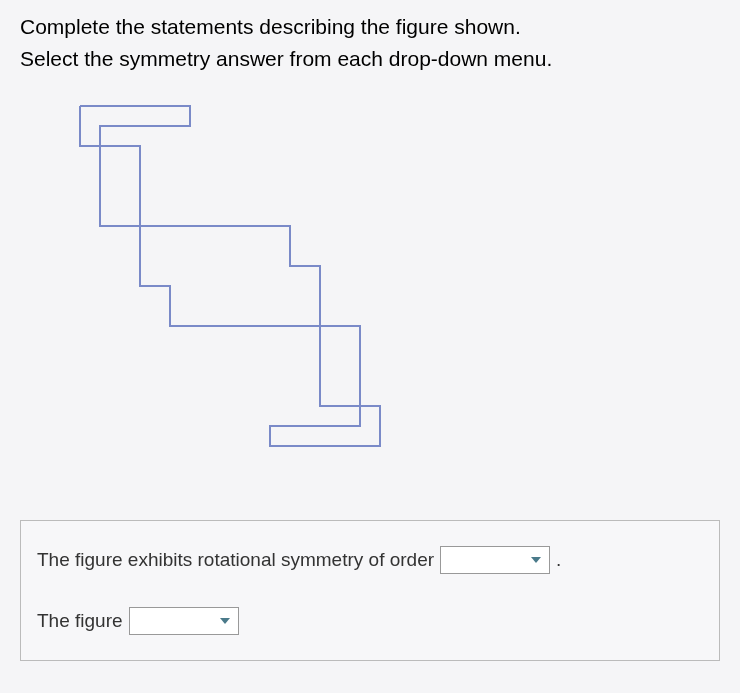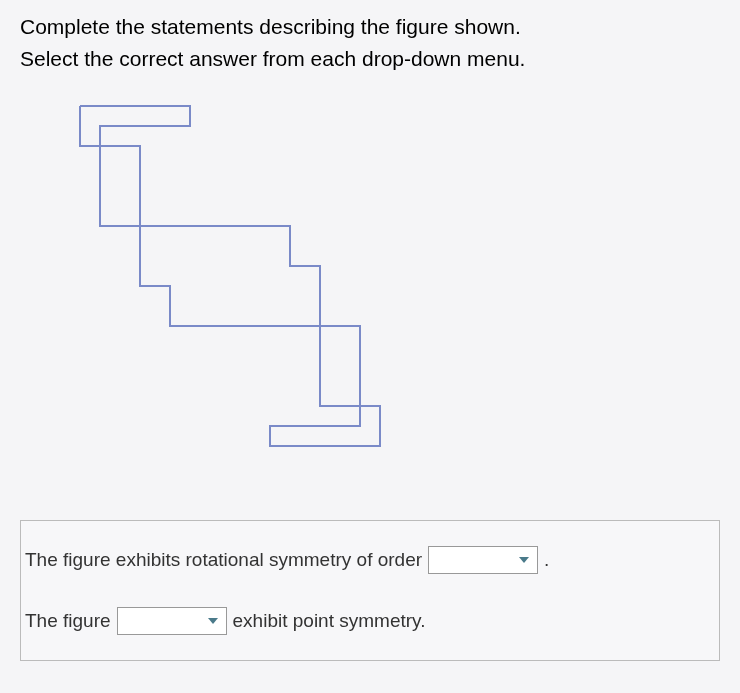--- a/index.html
+++ b/index.html
@@ -22,21 +22,21 @@
       font-weight: 500;
     }
     .figure-area {
       margin-top: 25px;
       margin-left: 40px;
       margin-bottom: 40px;
     }
     .answer-box {
       border: 1px solid #bbb;
       background: #f7f7f9;
-      padding: 25px 4px;
+      padding: 25px 16px;
       margin-top: 20px;
     }
     .answer-line {
       display: flex;
       align-items: center;
       flex-wrap: wrap;
       font-size: 19px;
       color: #333;
       margin-bottom: 18px;
     }
@@ -65,21 +65,21 @@
       height: 0;
       border-left: 5px solid transparent;
       border-right: 5px solid transparent;
       border-top: 6px solid #4a7a8a;
     }
   </style>
 </head>
 <body>
 
 <div class="instruction-line">Complete the statements describing the figure shown.</div>
-<div class="instruction-line">Select the correct answer from each drop-down menu.</div>
+<div class="instruction-line">Select the symmetry answer from each drop-down menu.</div>
 
 <div class="figure-area">
   <svg width="340" height="380" viewBox="0 0 340 380">
     <g fill="none" stroke="#7a8ac8" stroke-width="2">
 
       <polyline points="
         20,10
         130,10
         130,30
         40,30
@@ -113,15 +113,14 @@
       <span class="dropdown-caret"></span>
     </div>
     <span>.</span>
   </div>
   <div class="answer-line">
     <span>The figure</span>
     <div class="dropdown">
       <span></span>
       <span class="dropdown-caret"></span>
     </div>
-    <span>exhibit point symmetry.</span>
   </div>
 </div>
 
 </body></html>

